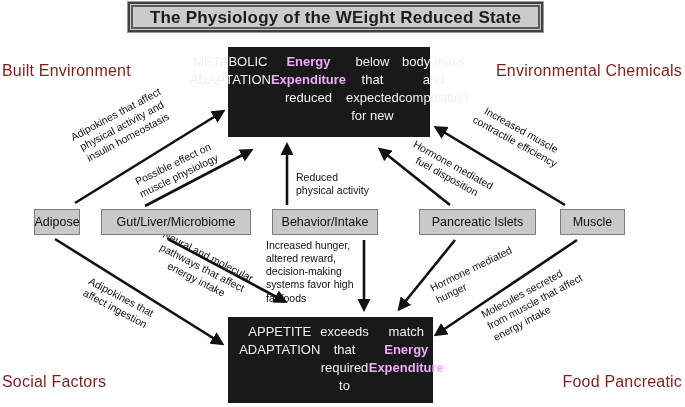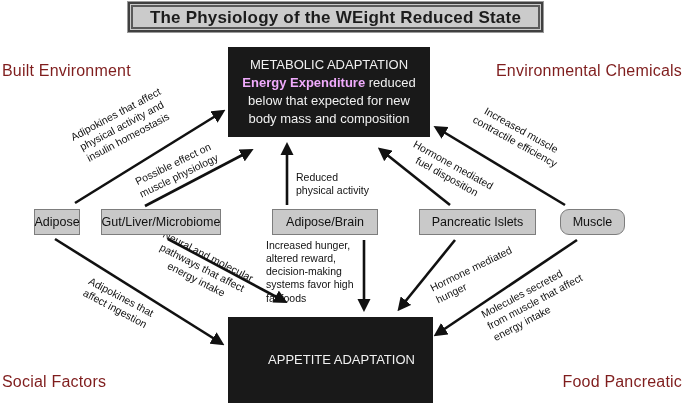--- a/index.html
+++ b/index.html
@@ -22,37 +22,37 @@
   
   .corner { position:absolute; font-size:16px; color:#7f1d1d; letter-spacing:0.2px; white-space:nowrap; }
   .tl { left:2px;  top:62px; }
   .tr { right:3px; top:62px;text-align:center; }
   .bl { left:2px;  top:373px;text-align:right; }
   .br { right:3px; top:373px; }
   
   .bbox {
     position:absolute; background:#191919; color:#f0f0f0; text-align:center;
     font-size:13px; line-height:1.38; box-sizing:border-box; padding:6px 8px;
-    display:flex; flex-direction:column; justify-content:center;
+    display:flex; justify-content:center;
   }
   .bbox b { font-weight:bold; color:#f0abfc; }
   .metabolic { left:228px; top:47px;  width:202px; height:90px; }
   .appetite  { left:228px; top:317px; width:205px; height:86px;padding-left:30px; }
   
   .organ {
     position:absolute; top:209px; height:26px; background:#c9c9c9;
     border:1px solid #7d7d7d; box-sizing:border-box; display:flex;
     align-items:center; justify-content:center; font-size:12.5px; color:#101010;
     white-space:nowrap;
   }
   .o-adipose    { left:34px;  width:46px;  }
-  .o-gut        { left:101px; width:120px; }
+  .o-gut        { left:101px; width:150px; }
   .o-behavior   { left:272px; width:106px; }
   .o-pancreatic { left:419px; width:117px; }
-  .o-muscle     { left:560px; width:65px;border-radius:9px;  }
+  .o-muscle     { left:560px; width:65px;  }
   
   .alabel {
     position:absolute; font-size:10.5px; line-height:1.25; color:#111111;
     white-space:pre-line; text-align:center;
   }
   .rot { transform:translate(-50%,-50%) rotate(var(--r)); }
   .left { text-align:left; }
   svg.arrows { position:absolute; left:0; top:0; }
 </style>
 </head>
@@ -116,21 +116,23 @@
 
   <div class="bbox metabolic">
     <div>METABOLIC ADAPTATION</div>
     <div><b>Energy Expenditure</b><span> reduced</span></div>
     <div>below that expected for new</div>
     <div>body mass and composition</div>
   </div>
 
   <div class="bbox appetite">
     <div>APPETITE ADAPTATION</div>
+    <div>exceeds that required to</div>
+    <div><span>match </span><b>Energy Expenditure</b></div>
   </div>
 
   <div class="organ o-adipose">Adipose</div>
   <div class="organ o-gut">Gut/Liver/Microbiome</div>
-  <div class="organ o-behavior">Adipose/Brain</div>
+  <div class="organ o-behavior">Behavior/Intake</div>
   <div class="organ o-pancreatic">Pancreatic Islets</div>
   <div class="organ o-muscle">Muscle</div>
 
 </div>
 
 </body></html>

